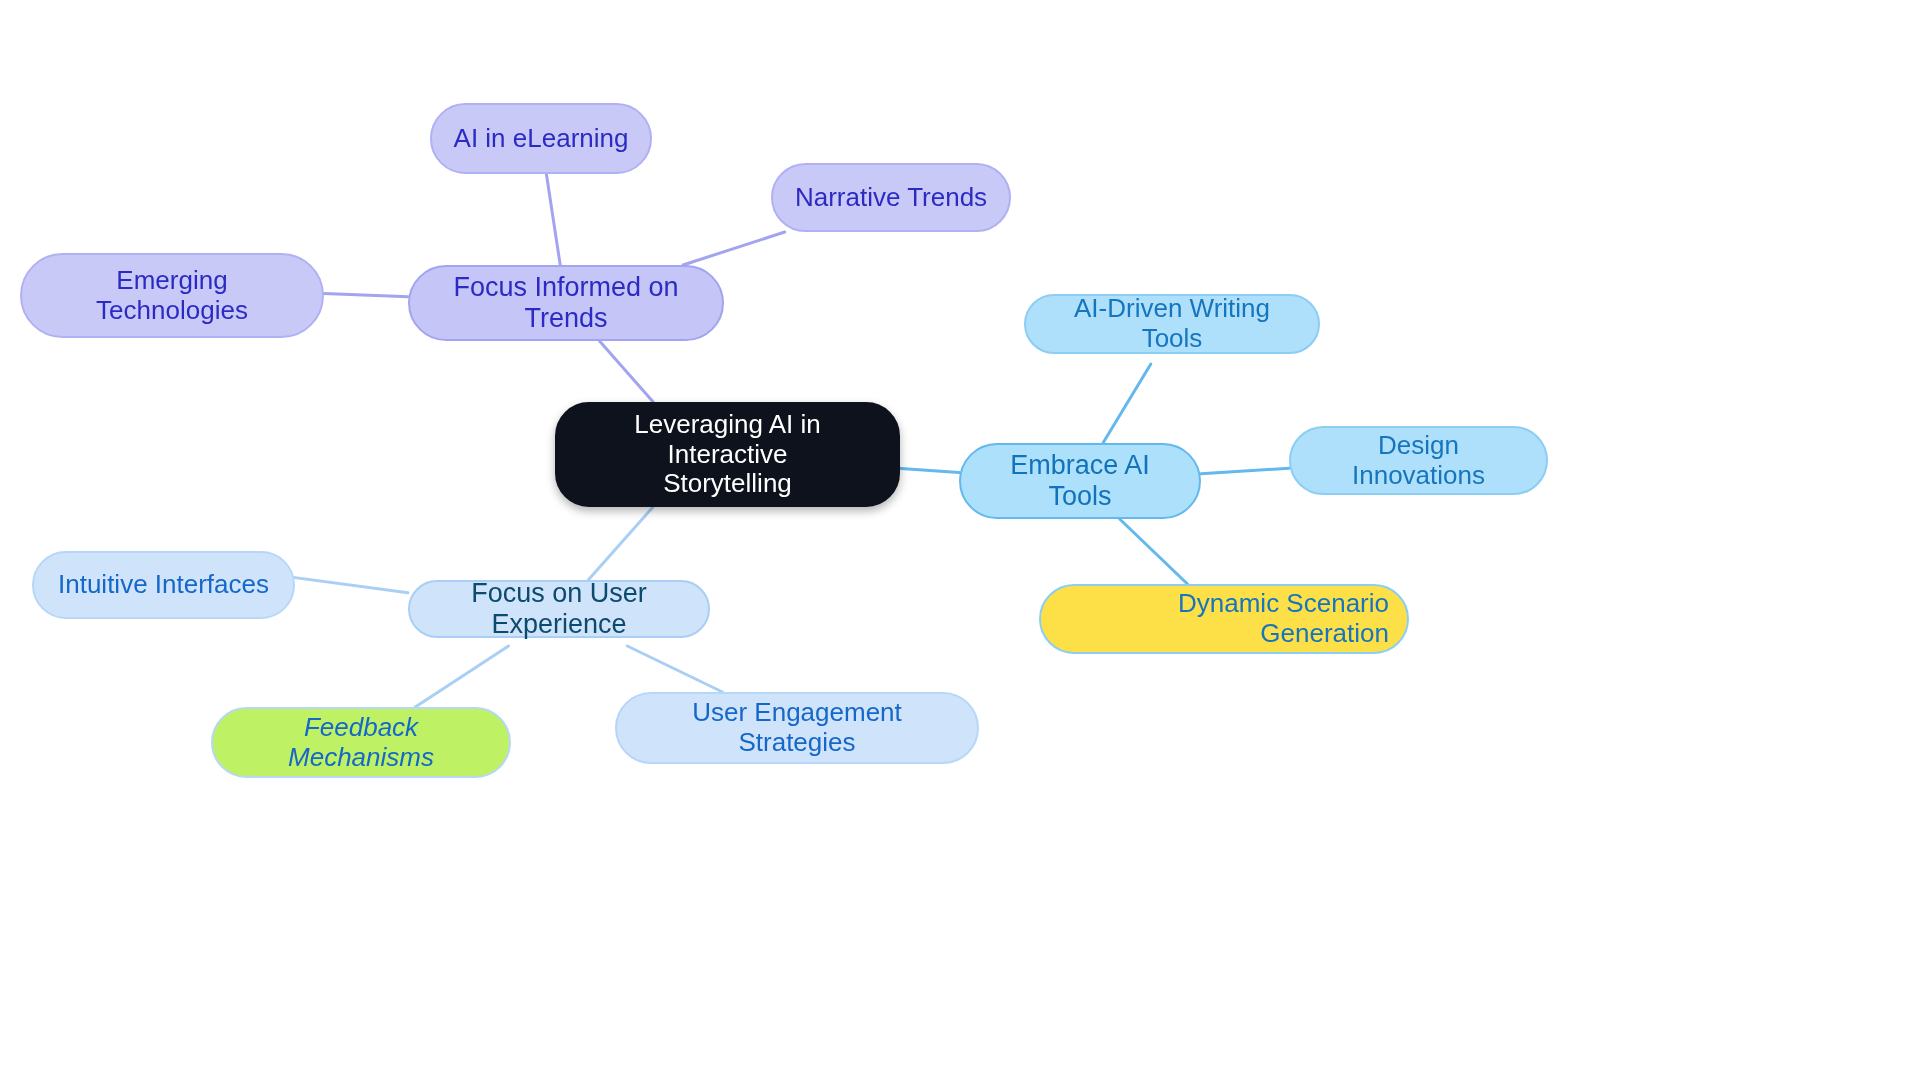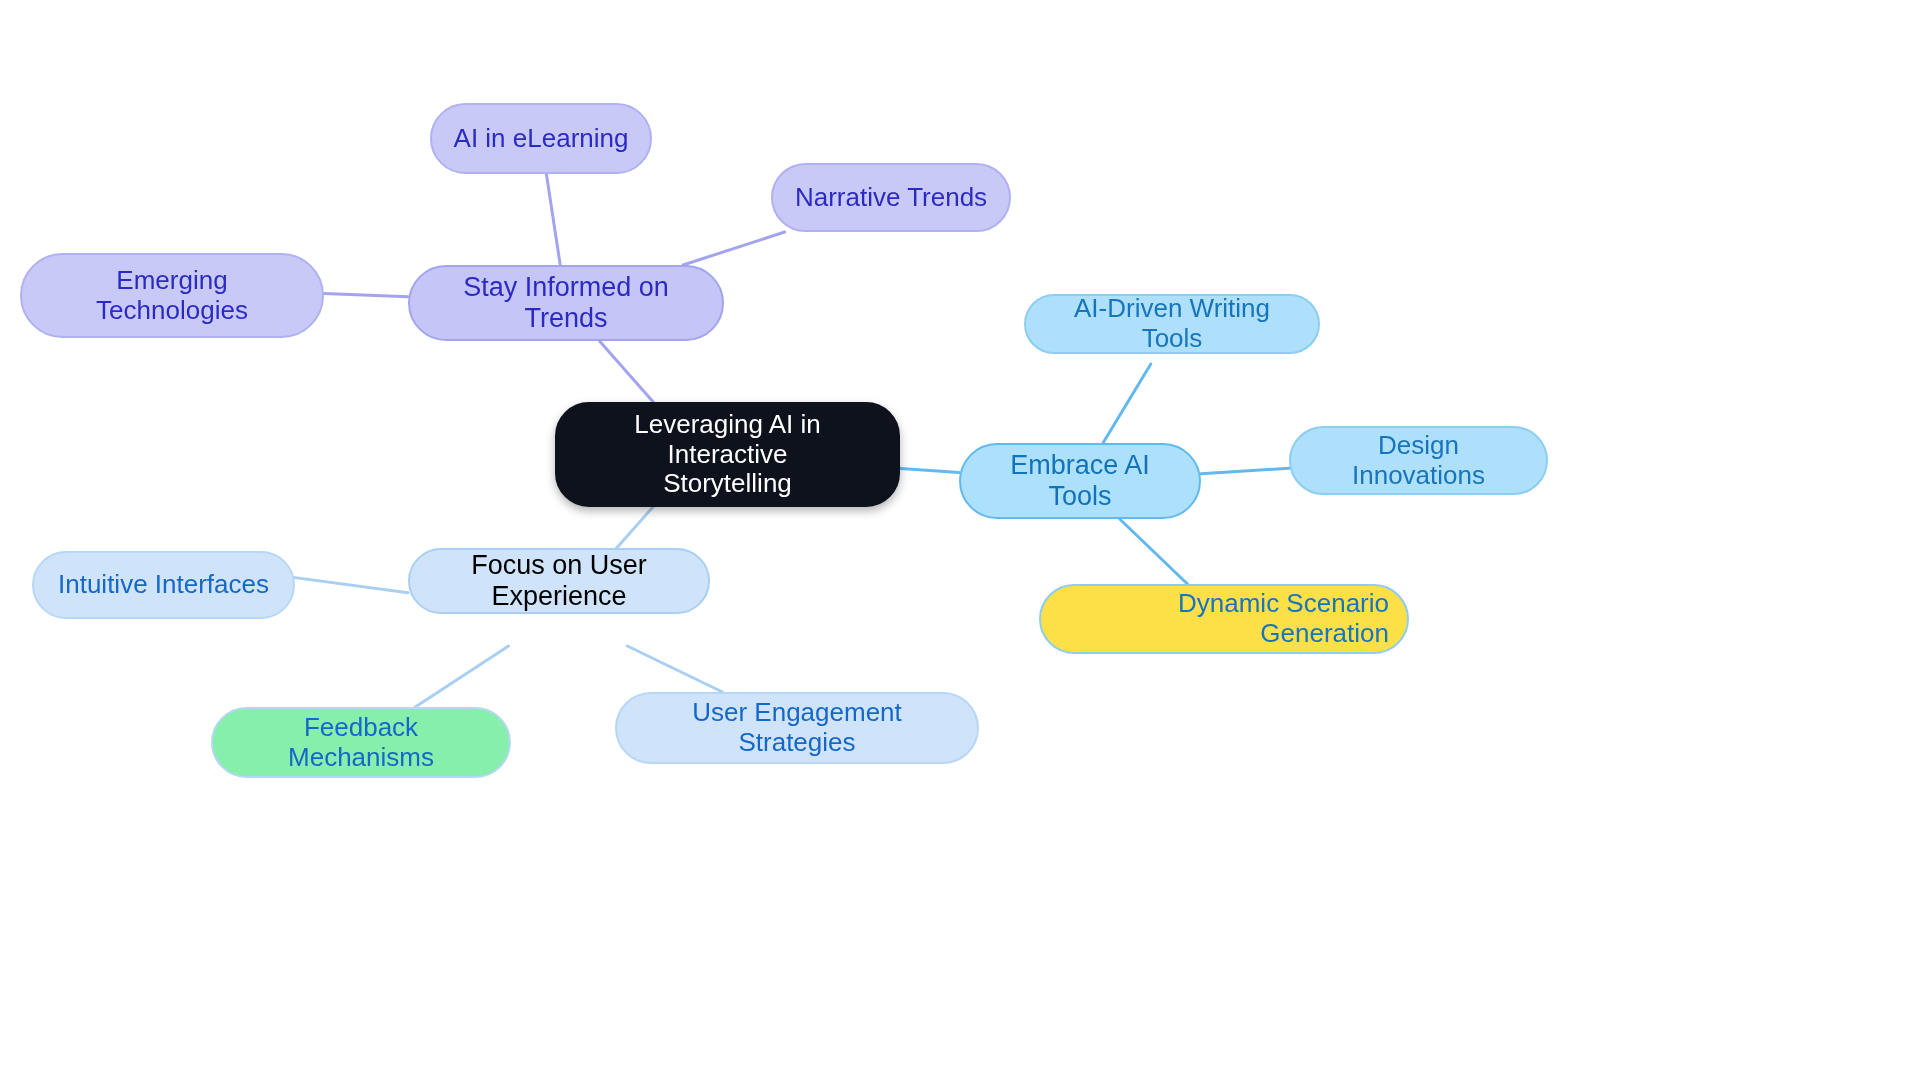--- a/index.html
+++ b/index.html
@@ -103,28 +103,28 @@
       <line x1="1201" y1="473.67208271787297" x2="1289" y2="468.3426883308715" stroke="#63b8ed" stroke-width="3" stroke-linecap="round"></line>
       <line x1="1119.6521739130435" y1="519" x2="1187.4782608695652" y2="584" stroke="#63b8ed" stroke-width="3" stroke-linecap="round"></line>
       <line x1="408" y1="592.7648546144121" x2="295" y2="577.621997471555" stroke="#a9cff4" stroke-width="3" stroke-linecap="round"></line>
       <line x1="508.5444015444015" y1="646" x2="415.27799227799227" y2="707" stroke="#a9cff4" stroke-width="3" stroke-linecap="round"></line>
       <line x1="627.295652173913" y1="646" x2="722.4956521739131" y2="692" stroke="#a9cff4" stroke-width="3" stroke-linecap="round"></line>
     </svg>
 
   <div class="node node-root" id="node-root" style="left: 527px; top: 402px; width: 345px; height: 105px; background: rgb(13, 18, 28); color: rgb(255, 255, 255);">Leveraging AI in Interactive
 Storytelling</div>
 
-  <div class="node node-purple-branch" id="node-stay-informed-on-trends" style="left: 408px; top: 265px; width: 316px; height: 76px; background: rgb(197, 198, 247); border-color: rgb(163, 164, 239); color: rgb(43, 43, 196);">Stay Informed on Trends</div>
+  <div class="node node-purple-branch" id="node-stay-informed-on-trends" style="left: 408px; top: 265px; width: 316px; height: 76px; background: rgb(197, 198, 247); border-color: rgb(163, 164, 239); color: rgb(43, 43, 196);">Focus Informed on Trends</div>
   <div class="node node-purple-leaf" id="node-emerging-technologies" style="left: 20px; top: 253px; width: 304px; height: 85px; background: rgb(201, 201, 248);">Emerging Technologies</div>
   <div class="node node-purple-leaf" id="node-ai-in-elearning" style="left: 430px; top: 103px; width: 222px; height: 71px; background: rgb(201, 201, 248);">AI in eLearning</div>
   <div class="node node-blue-branch" id="node-embrace-ai-tools" style="left: 959px; top: 443px; width: 242px; height: 76px; background: rgb(172, 224, 251); border-color: rgb(99, 184, 237); color: rgb(18, 114, 186);">Embrace AI Tools</div>
 
   <div class="node node-purple-leaf" id="node-narrative-trends" style="left: 771px; top: 163px; width: 240px; height: 69px; background: rgb(201, 201, 248);">Narrative Trends</div>
   <div class="node node-blue-leaf" id="node-ai-driven-writing-tools" style="left: 1024px; top: 294px; width: 296px; height: 60px; background: rgb(174, 224, 251);">AI-Driven Writing Tools</div>
   <div class="node node-blue-leaf" id="node-design-innovations" style="left: 1289px; top: 426px; width: 259px; height: 69px; background: rgb(174, 224, 251);">Design Innovations</div>
   <div class="node node-blue-leaf" id="node-dynamic-scenario-generation" style="left: 1039px; top: 584px; width: 370px; height: 70px; background: #fde047; text-align: right;">Dynamic Scenario Generation</div>
 
-  <div class="node node-lightblue-branch" id="node-focus-on-user-experience" style="left: 408px; top: 548px; width: 302px; height: 66px; background: rgb(207, 228, 250); border-color: rgb(169, 207, 244); color: #000000;">Focus on User Experience</div>
+  <div class="node node-lightblue-branch" id="node-focus-on-user-experience" style="left: 408px; top: 580px; width: 302px; height: 58px; background: rgb(207, 228, 250); border-color: rgb(169, 207, 244); color: #0c4a6e;">Focus on User Experience</div>
   <div class="node node-lightblue-leaf" id="node-intuitive-interfaces" style="left: 32px; top: 526px; width: 263px; height: 68px; background: rgb(207, 228, 250); margin-top: 25px;">Intuitive Interfaces</div>
-  <div class="node node-lightblue-leaf" id="node-feedback-mechanisms" style="left: 211px; top: 707px; width: 300px; height: 71px; background: #86efac;">Feedback Mechanisms</div>
+  <div class="node node-lightblue-leaf" id="node-feedback-mechanisms" style="left: 211px; top: 707px; width: 300px; height: 71px; background: #bef264; font-style: italic;">Feedback Mechanisms</div>
   <div class="node node-lightblue-leaf" id="node-user-engagement-strategies" style="left: 615px; top: 692px; width: 364px; height: 72px; background: rgb(207, 228, 250);">User Engagement Strategies</div>
 
 </div>
 
 </body></html>

